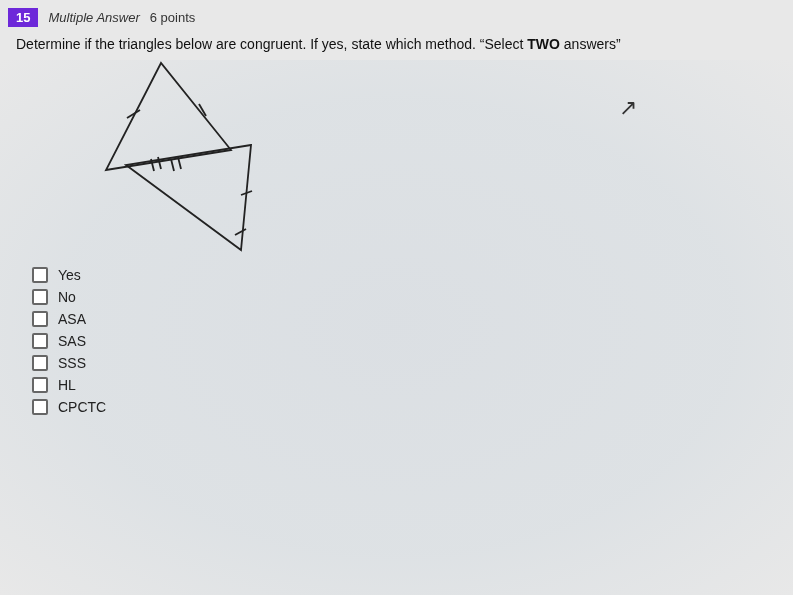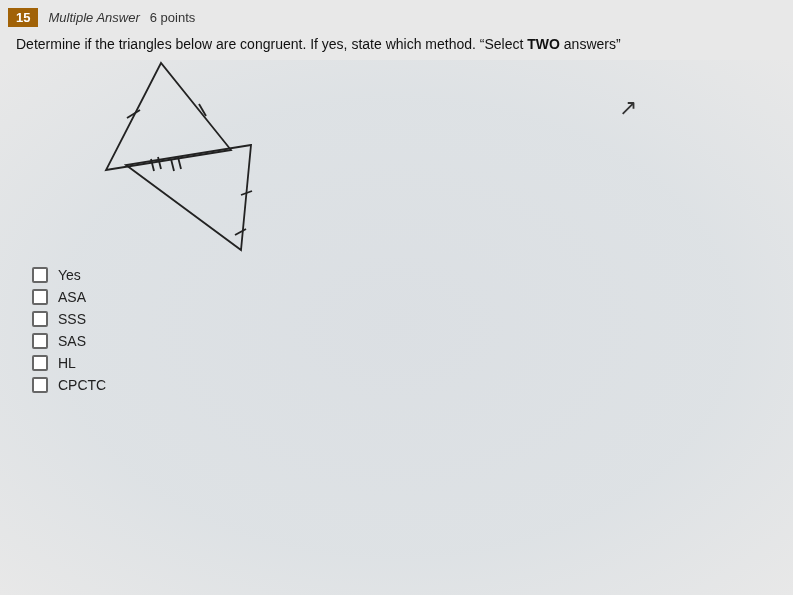--- a/index.html
+++ b/index.html
@@ -26,21 +26,21 @@
     }
 
     .question-header {
       display: flex;
       align-items: center;
       gap: 10px;
       padding: 8px 12px 4px 8px;
     }
 
     .question-number {
-      background: #a16207;
+      background: #6d28d9;
       color: #fff;
       padding: 2px 8px;
       font-size: 13px;
       font-weight: bold;
     }
 
     .question-type {
       font-size: 13px;
       color: #333;
       font-style: italic;
@@ -171,29 +171,33 @@
         <div class="cursor-icon">↖</div>
       </div>
 
       <ul class="options-list">
       <li>
             <span class="checkbox"></span>
             <span class="option-label">Yes</span>
           </li>
           <li>
             <span class="checkbox"></span>
+            <span class="option-label">No</span>
+          </li>
+          <li>
+            <span class="checkbox"></span>
             <span class="option-label">ASA</span>
           </li>
           <li>
             <span class="checkbox"></span>
+            <span class="option-label">SAS</span>
+          </li>
+          <li>
+            <span class="checkbox"></span>
             <span class="option-label">SSS</span>
-          </li>
-          <li>
-            <span class="checkbox"></span>
-            <span class="option-label">SAS</span>
           </li>
           <li>
             <span class="checkbox"></span>
             <span class="option-label">HL</span>
           </li>
           <li>
             <span class="checkbox"></span>
             <span class="option-label">CPCTC</span>
           </li>
         </ul>

